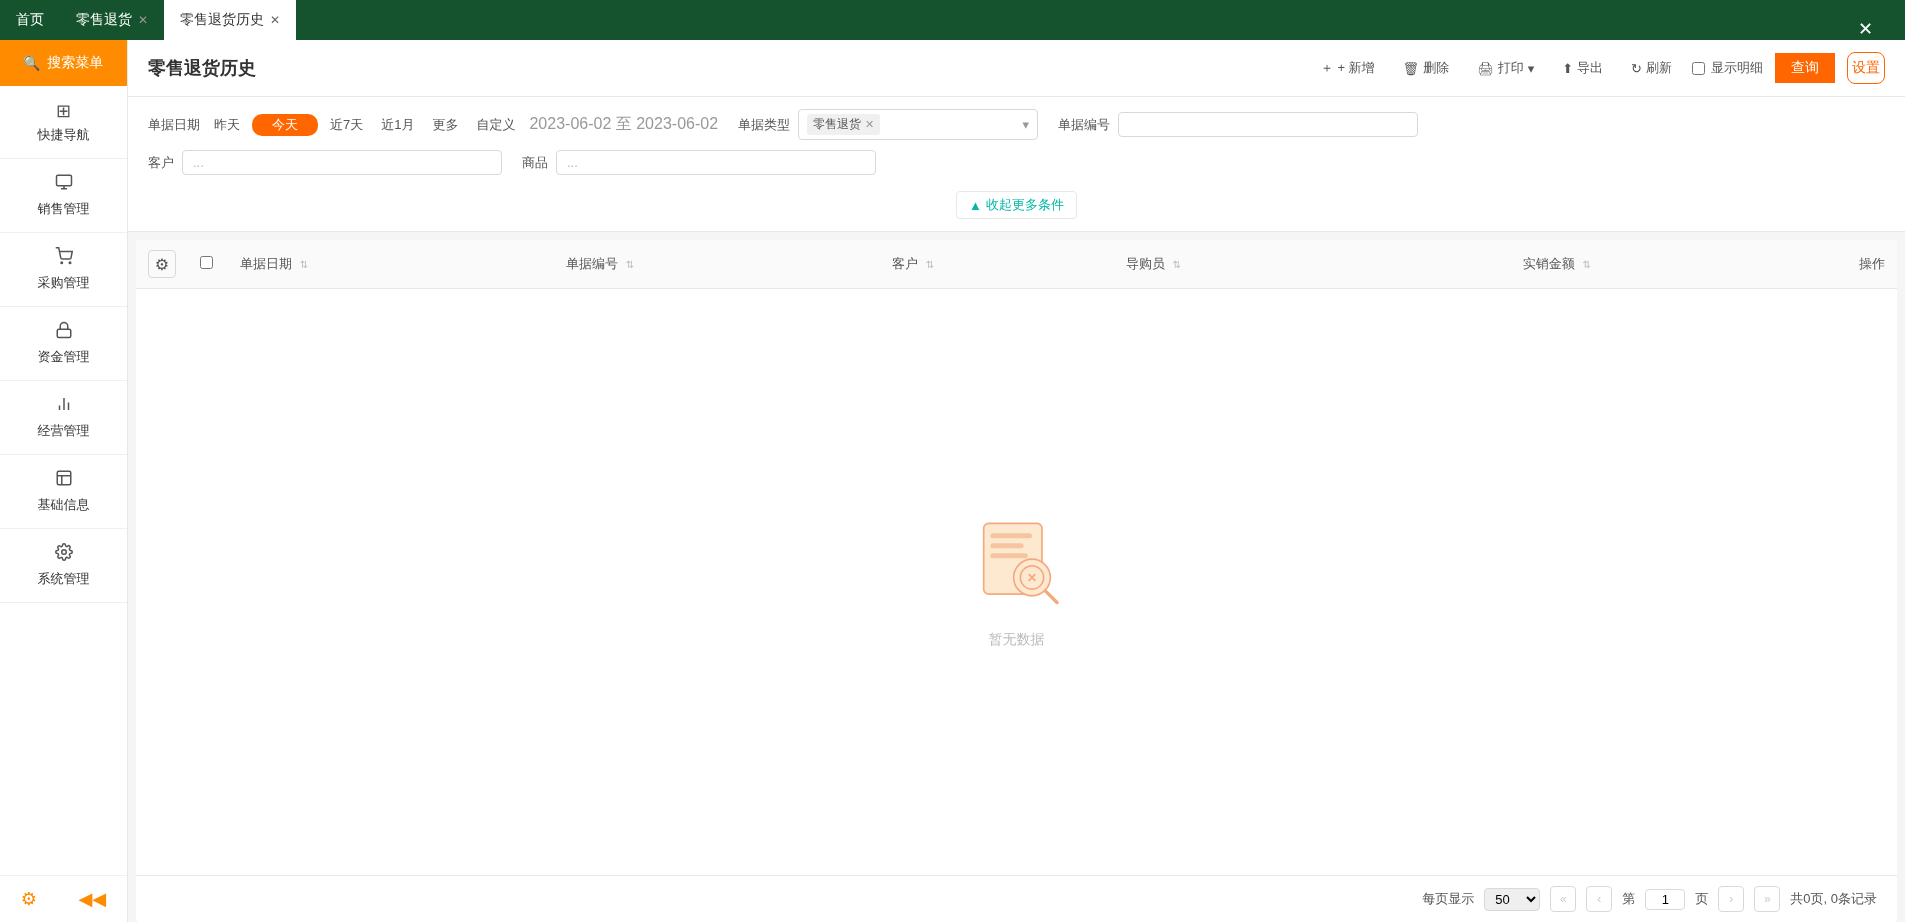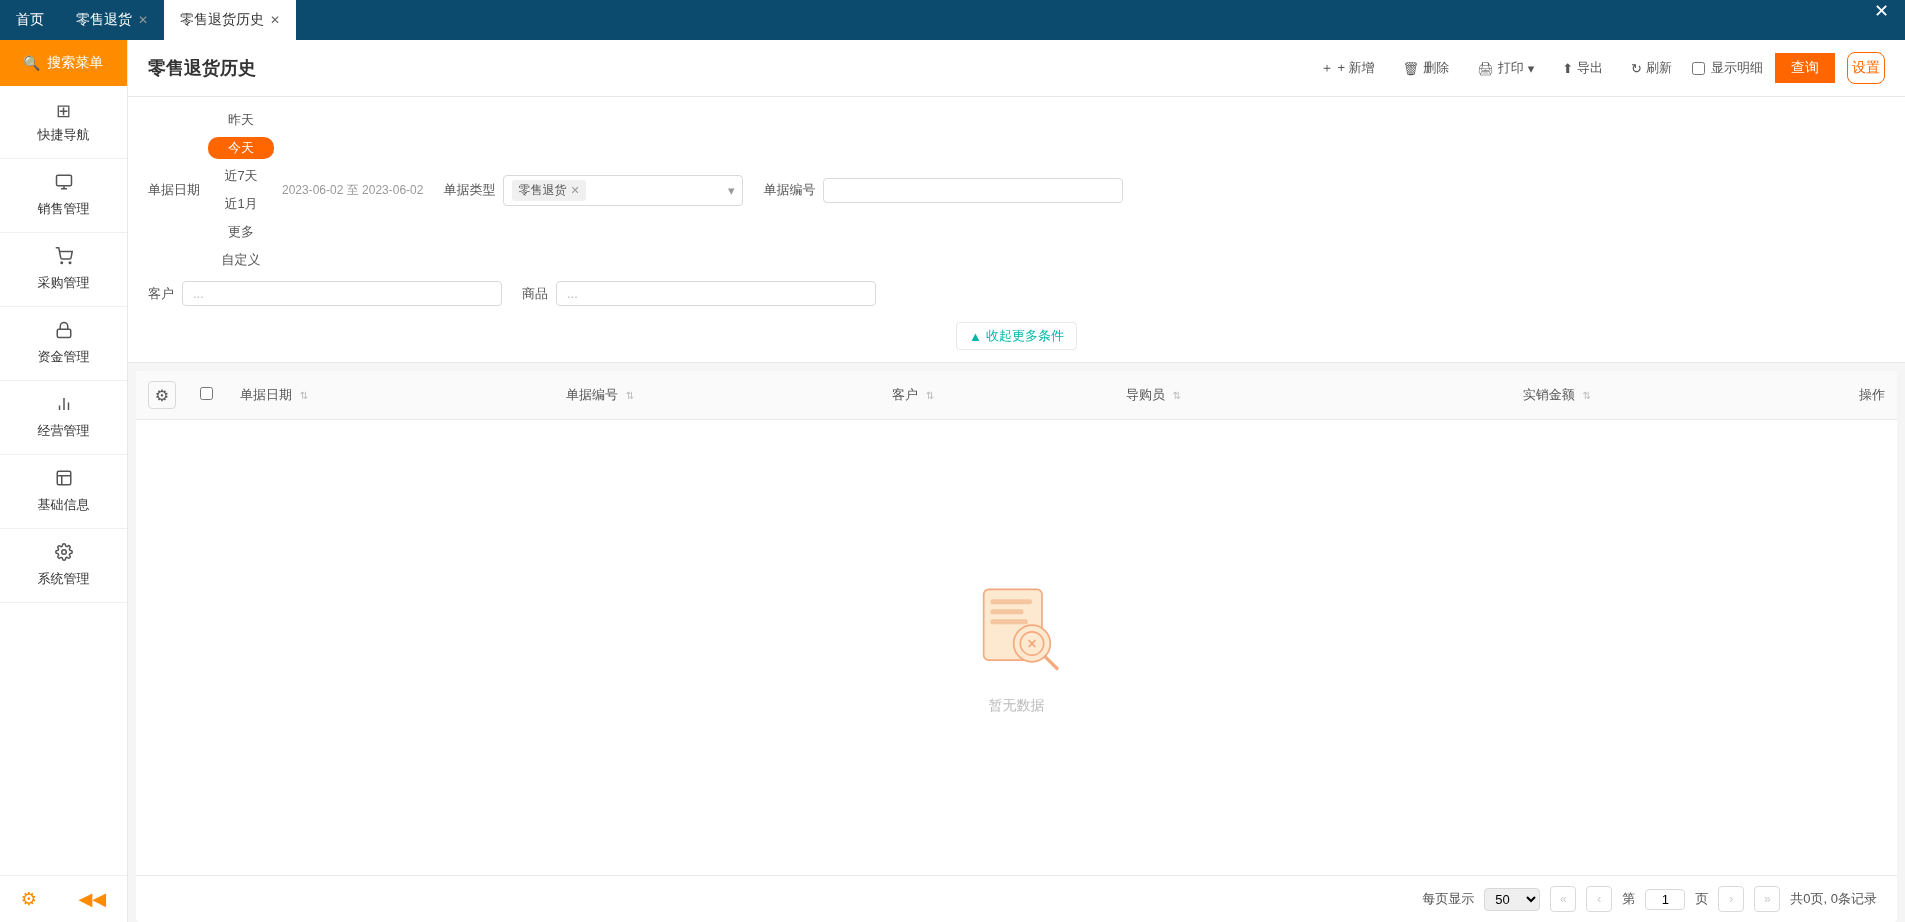--- a/index.html
+++ b/index.html
@@ -1,24 +1,24 @@
 <!DOCTYPE html>
 <html><head>
   <meta charset="utf-8">
   <style>
     * { box-sizing: border-box; margin: 0; padding: 0; font-family: 'Microsoft YaHei', Arial, sans-serif; }
     body { width: 1905px; height: 922px; overflow: hidden; display: flex; flex-direction: column; background: #f0f2f5; }
 
     
     .top-bar {
       height: 40px;
-      background: #0c4a6e;
-      display: flex;
-      align-items: flex-start;
-      padding: 0 0 0 0;
+      background: #14532d;
+      display: flex;
+      align-items: flex-end;
+      padding: 0 16px 0 0;
       flex-shrink: 0;
     }
     .top-bar-tabs {
       display: flex;
       align-items: center;
       flex: 1;
     }
     .tab-item {
       height: 40px;
       display: flex;
@@ -200,39 +200,37 @@
       font-size: 13px;
       color: #555;
     }
     .filter-label {
       color: #555;
       font-size: 13px;
       white-space: nowrap;
     }
     .date-shortcuts {
       display: flex;
-      align-items: center;
       gap: 6px;
-      flex-direction: column;
     }
     .date-shortcut {
       font-size: 13px;
       color: #555;
       cursor: pointer;
       padding: 2px 6px;
       border-radius: 3px;
     }
     .date-shortcut.active {
       background: #ff6600;
       color: #fff;
       border-radius: 10px;
       padding: 2px 20px;
     }
     .date-range {
-      font-size: 12px;
+      font-size: 16px;
       color: #999;
     }
     .filter-select {
       display: flex;
       align-items: center;
       border: 1px solid #d9d9d9;
       border-radius: 4px;
       padding: 4px 8px;
       min-width: 200px;
       font-size: 13px;

